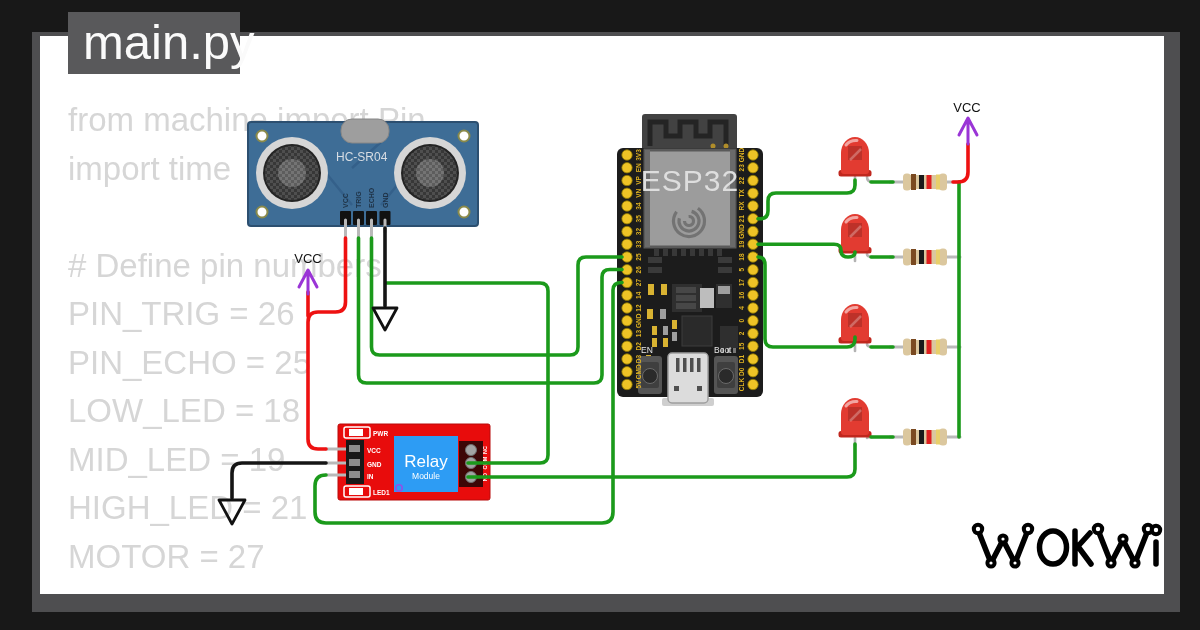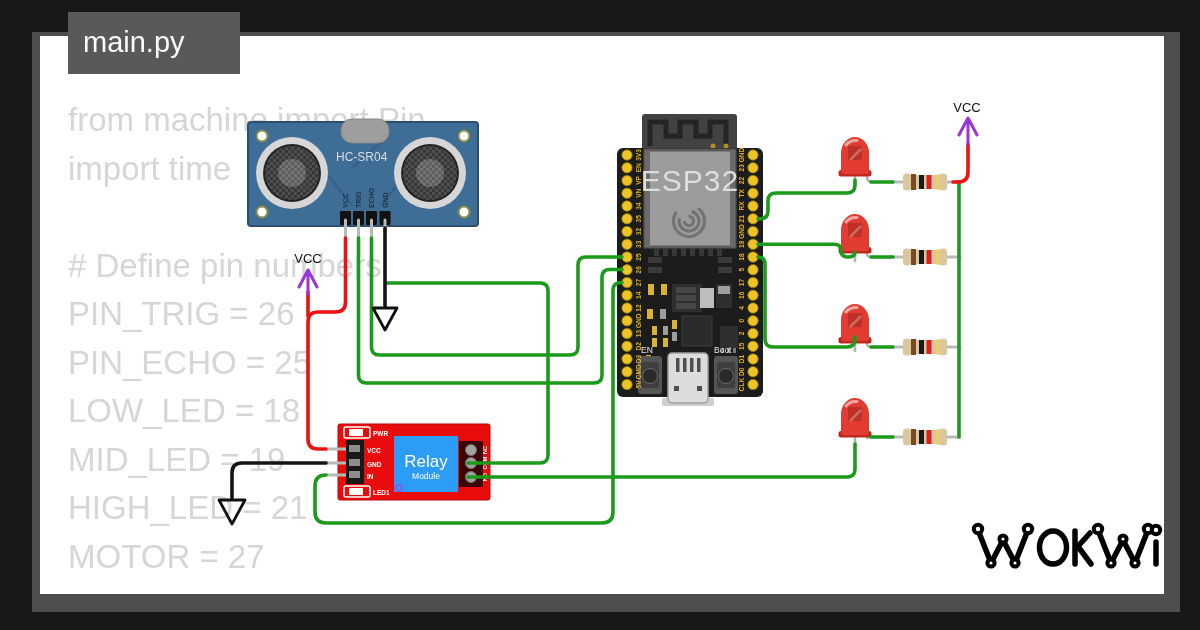--- a/index.html
+++ b/index.html
@@ -1,21 +1,21 @@
 <!DOCTYPE html>
 <html style="--frame_bg: #181818; --shadow: #4e4e50; --card_bg: #ffffff; --tab_bg: #59595b; --code_text: #d6d6d6; --wire_green: #1b9a1b; --wire_red: #ee1111; --wire_black: #151515; --vcc_purple: #9a35d6; --sensor_blue: #3e6d96; --relay_red: #e80c0c; --relay_blue: #2d9cf4; --esp_board: #1c1c1c; --pin_gold: #eec326; --led_red: #e23b31; --resistor_body: #dbc79e;"><head>
 <meta charset="utf-8">
 <style>
   html,body{margin:0;padding:0;background:#181818;width:1200px;height:630px;overflow:hidden;
     font-family:"Liberation Sans",sans-serif;}
   .stage{position:relative;width:1200px;height:630px;background:var(--frame_bg,#181818);}
   .card-shadow{position:absolute;left:32px;top:32px;width:1148px;height:580px;background:var(--shadow,#4e4e50);}
   .card{position:absolute;left:40px;top:36px;width:1124px;height:558px;background:var(--card_bg,#fff);}
   .tab{position:absolute;left:68px;top:12px;width:172px;height:62px;background:var(--tab_bg,#59595b);
-    color:#fafafa;font-size:29px;line-height:60px;padding-left:15px;box-sizing:border-box;}
+    color:#fafafa;font-size:49px;line-height:60px;padding-left:15px;box-sizing:border-box;}
   .code{position:absolute;left:68px;top:96px;width:560px;color:var(--code_text,#d7d7d7);
     font-size:33px;line-height:48.5px;white-space:pre;}
   .code .code-line{height:48.5px;}
   svg.circuit{position:absolute;left:0;top:0;width:1200px;height:630px;}
   .wire{fill:none;stroke-width:3.6;stroke-linecap:round;stroke-linejoin:round;}
   .wire.green{stroke:var(--wire_green,#1b9a1b);}
   .wire.red{stroke:var(--wire_red,#ee1111);}
   .wire.black{stroke:var(--wire_black,#151515);}
   .lead{stroke:#b9b9b9;stroke-width:3;fill:none;stroke-linecap:round;}
   .leg{stroke:#b3b3b3;stroke-width:2.6;fill:none;stroke-linecap:round;}

